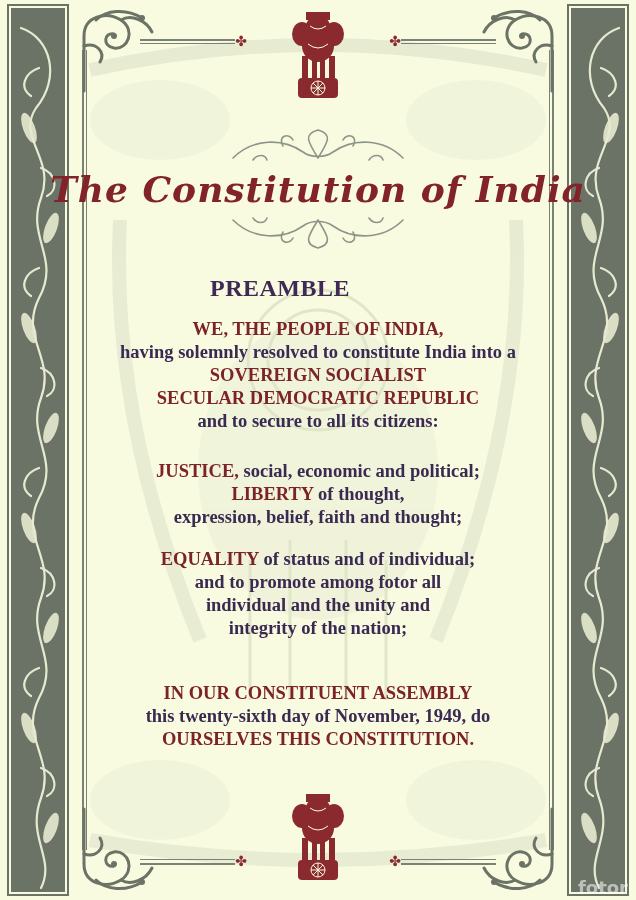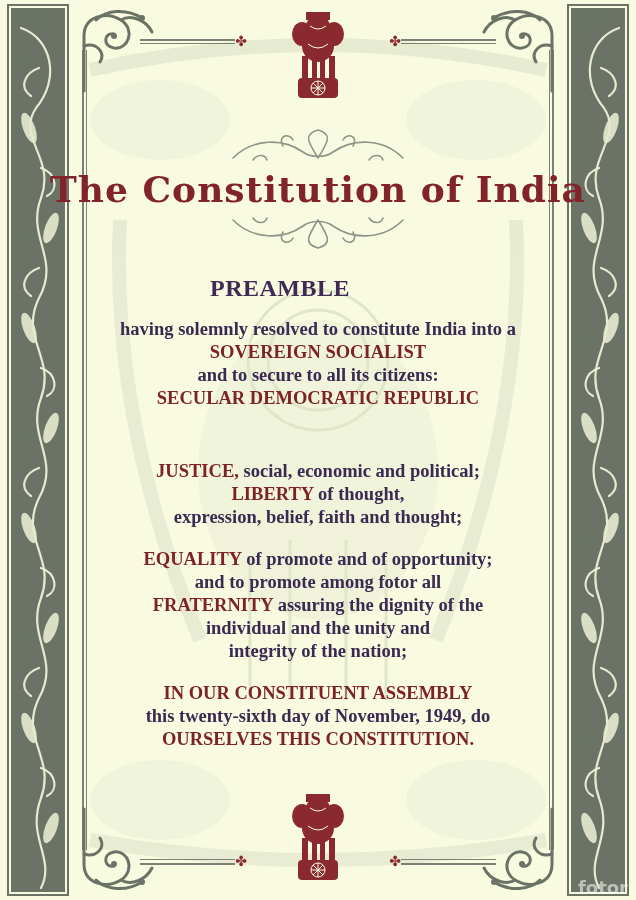--- a/index.html
+++ b/index.html
@@ -32,21 +32,21 @@
 
   .corner { position: absolute; width: 80px; height: 90px; }
 
   .emblem { position: absolute; left: 50%; transform: translateX(-50%); width: 60px; height: 98px; }
 
   .flower { position: absolute; width: 14px; height: 14px; color: #8b2a2e; font-size: 14px; line-height: 14px; text-align: center; }
 
   .title {
     position: absolute; left: 0; width: 636px; top: 168px; text-align: center;
     font-family: "DejaVu Serif", serif; font-weight: bold; font-size: 36px; letter-spacing: 1px;
-    color: #82232a; 
+    color: #82232a; font-style: italic;
   }
   .flourish { position: absolute; left: 50%; transform: translateX(-50%); }
 
   .preamble-heading {
     position: absolute; left: 0; width: 560px; top: 275px; text-align: center;
     font-family: "Liberation Serif", serif; font-weight: bold; font-size: 24px;
     color: #3e2a55; letter-spacing: 0.5px;
   }
   .body-text {
     position: absolute; left: 100px; width: 436px; text-align: center;
@@ -249,36 +249,36 @@
       <path d="M10 6 C30 26 60 26 80 12 C88 6 102 6 110 12 C130 26 160 26 180 6"></path>
       <path d="M95 6 C85 22 80 30 95 34 C110 30 105 22 95 6"></path>
       <path d="M60 18 c-6 10 6 14 10 6 M130 18 c6 10 -6 14 -10 6"></path>
       <path d="M30 4 c4 6 12 6 14 0 M146 4 c4 6 12 6 14 0"></path>
     </g>
   </svg>
 
   <div class="preamble-heading">PREAMBLE</div>
 
   <div class="body-text para1">
+    <div><span class="red">WE, THE PEOPLE OF INDIA,</span></div>
     <div><span class="purple">having solemnly resolved to constitute India into a</span></div>
     <div><span class="red">SOVEREIGN SOCIALIST</span></div>
+    <div><span class="red">SECULAR DEMOCRATIC REPUBLIC</span></div>
     <div><span class="purple">and to secure to all its citizens:</span></div>
-    <div><span class="red">SECULAR DEMOCRATIC REPUBLIC</span></div>
   </div>
 
   <div class="body-text para2">
     <div><span class="red">JUSTICE,</span><span class="purple" style="white-space:pre"> social, economic and political;</span></div>
     <div><span class="red">LIBERTY</span><span class="purple" style="white-space:pre"> of thought,</span></div>
     <div><span class="purple">expression, belief, faith and thought;</span></div>
   </div>
 
   <div class="body-text para3">
-    <div><span class="red">EQUALITY</span><span class="purple" style="white-space:pre"> of promote and of opportunity;</span></div>
+    <div><span class="red">EQUALITY</span><span class="purple" style="white-space:pre"> of status and of individual;</span></div>
     <div><span class="purple">and to promote among fotor all</span></div>
-    <div><span class="red">FRATERNITY</span><span class="purple" style="white-space:pre"> assuring the dignity of the</span></div>
     <div><span class="purple">individual and the unity and</span></div>
     <div><span class="purple">integrity of the nation;</span></div>
   </div>
 
   <div class="body-text para4">
     <div><span class="red">IN OUR CONSTITUENT ASSEMBLY</span></div>
     <div><span class="purple">this twenty-sixth day of November, 1949, do</span></div>
     <div><span class="red">OURSELVES THIS CONSTITUTION.</span></div>
   </div>
 

